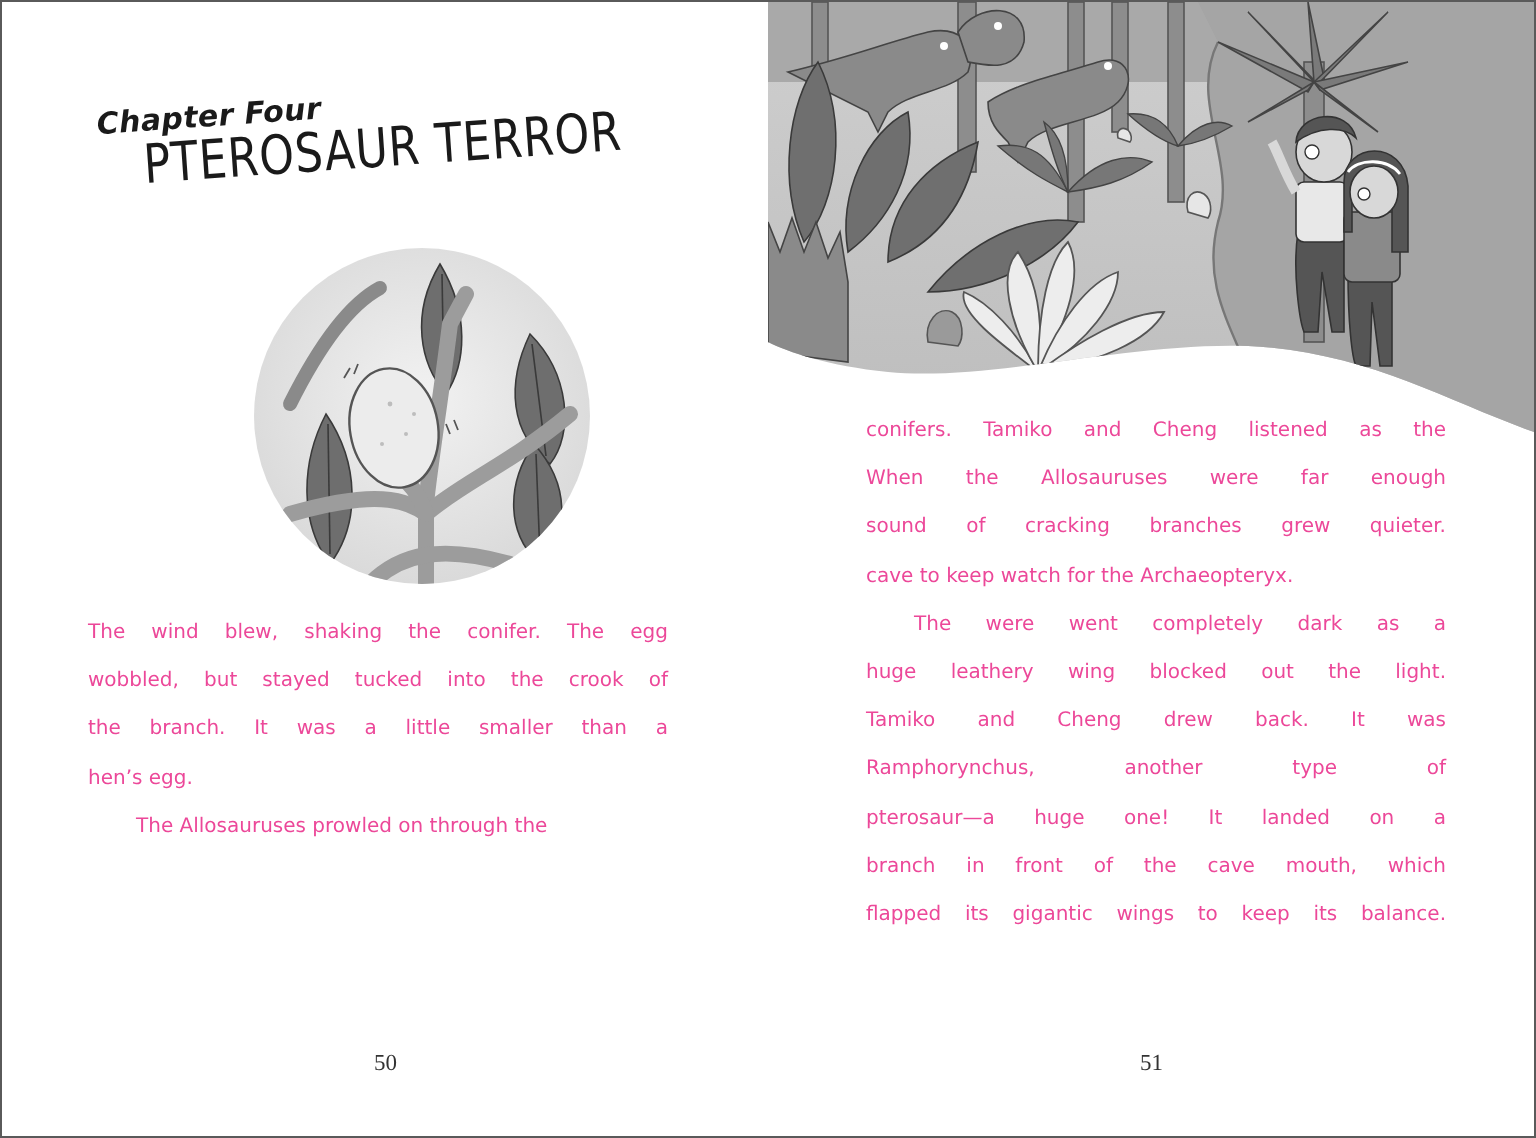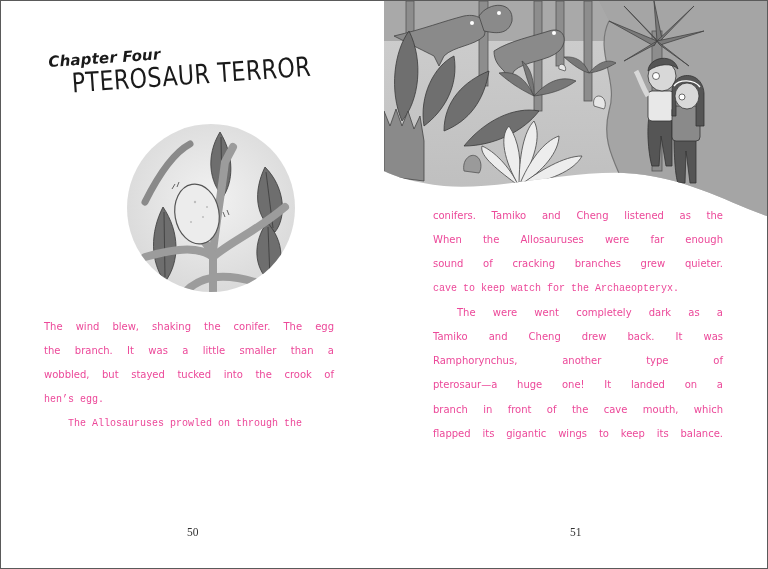--- a/index.html
+++ b/index.html
@@ -6,25 +6,25 @@
   body{width:768px;height:569px;overflow:hidden;background:#ffffff;font-family:"DejaVu Sans",sans-serif;}
   .spread{position:relative;width:766px;height:567px;border:1px solid #5a5a5a;background:#fff;overflow:hidden;}
   .page{position:absolute;top:0;height:567px;}
   .page-left{left:0;width:383px;}
   .page-right{left:383px;width:383px;}
   .chapter-head{position:absolute;left:50px;top:52px;transform:rotate(-4deg);transform-origin:left bottom;}
   .chapter-kicker{font-family:"DejaVu Sans",sans-serif;font-weight:bold;font-style:italic;font-size:15px;color:#1a1a1a;letter-spacing:0.2px;}
   .chapter-title{font-family:"DejaVu Sans",sans-serif;font-size:27px;color:#1a1a1a;margin-left:22px;margin-top:-2px;letter-spacing:0.5px;transform:scaleX(0.82);transform-origin:left;white-space:nowrap;}
   .vignette{position:absolute;left:124px;top:121px;width:172px;height:172px;}
   .body-text{position:absolute;font-family:"DejaVu Sans",sans-serif;font-size:10px;line-height:24.2px;color:#ec4899;text-align:justify;text-align-last:auto;}
-  .left-text{left:43px;top:314px;width:290px;}
+  .left-text{left:43px;top:304px;width:290px;}
   .right-text{left:49px;top:203px;width:290px;}
   .body-text p{margin:0;}
   .body-text .line{display:block;text-align:justify;text-align-last:justify;white-space:nowrap;}
-  .body-text .line.last{text-align-last:left;font-family:Liberation Mono, monospace;}
+  .body-text .line.last{text-align-last:left;}
   .folio{position:absolute;top:525px;font-family:Liberation Serif, serif;font-size:11.5px;color:#333;}
   .folio-left{left:186px;}
   .folio-right{left:186px;}
   .scene{position:absolute;left:0;top:0;width:383px;height:215px;}
 </style>
 </head>
 <body>
 
 <div class="spread">
 
@@ -78,22 +78,22 @@
             <circle cx="82" cy="85" r="1"></circle>
           </g>
         <path d="M50 62 l-3 5 M54 60 l-2 5" stroke="#555" stroke-width="0.9"></path>
         <path d="M98 90 l2 5 M102 88 l2 5" stroke="#555" stroke-width="0.9"></path>
       </g>
     </svg>
 
     <div class="body-text left-text">
       <p>
         <span class="line">The wind blew, shaking the conifer. The egg</span>
+        <span class="line">wobbled, but stayed tucked into the crook of</span>
         <span class="line">the branch. It was a little smaller than a</span>
-        <span class="line">wobbled, but stayed tucked into the crook of</span>
         <span class="line last">hen’s egg.</span>
       </p>
       <p>
         <span class="line last" style="padding-left:24px">The Allosauruses prowled on through the</span>
       </p>
     </div>
 
     <div class="folio folio-left">50</div>
   </div>
 
@@ -198,20 +198,21 @@
 
     <div class="body-text right-text">
       <p>
         <span class="line">conifers. Tamiko and Cheng listened as the</span>
         <span class="line">When the Allosauruses were far enough</span>
         <span class="line">sound of cracking branches grew quieter.</span>
         <span class="line last">cave to keep watch for the Archaeopteryx.</span>
       </p>
       <p>
         <span class="line" style="padding-left:24px">The were went completely dark as a</span>
+        <span class="line">huge leathery wing blocked out the light.</span>
         <span class="line">Tamiko and Cheng drew back. It was</span>
         <span class="line">Ramphorynchus, another type of</span>
         <span class="line">pterosaur—a huge one! It landed on a</span>
         <span class="line">branch in front of the cave mouth, which</span>
         <span class="line" style="text-align-last:justify">flapped its gigantic wings to keep its balance.</span>
       </p>
     </div>
 
     <div class="folio folio-right">51</div>
   </div>

